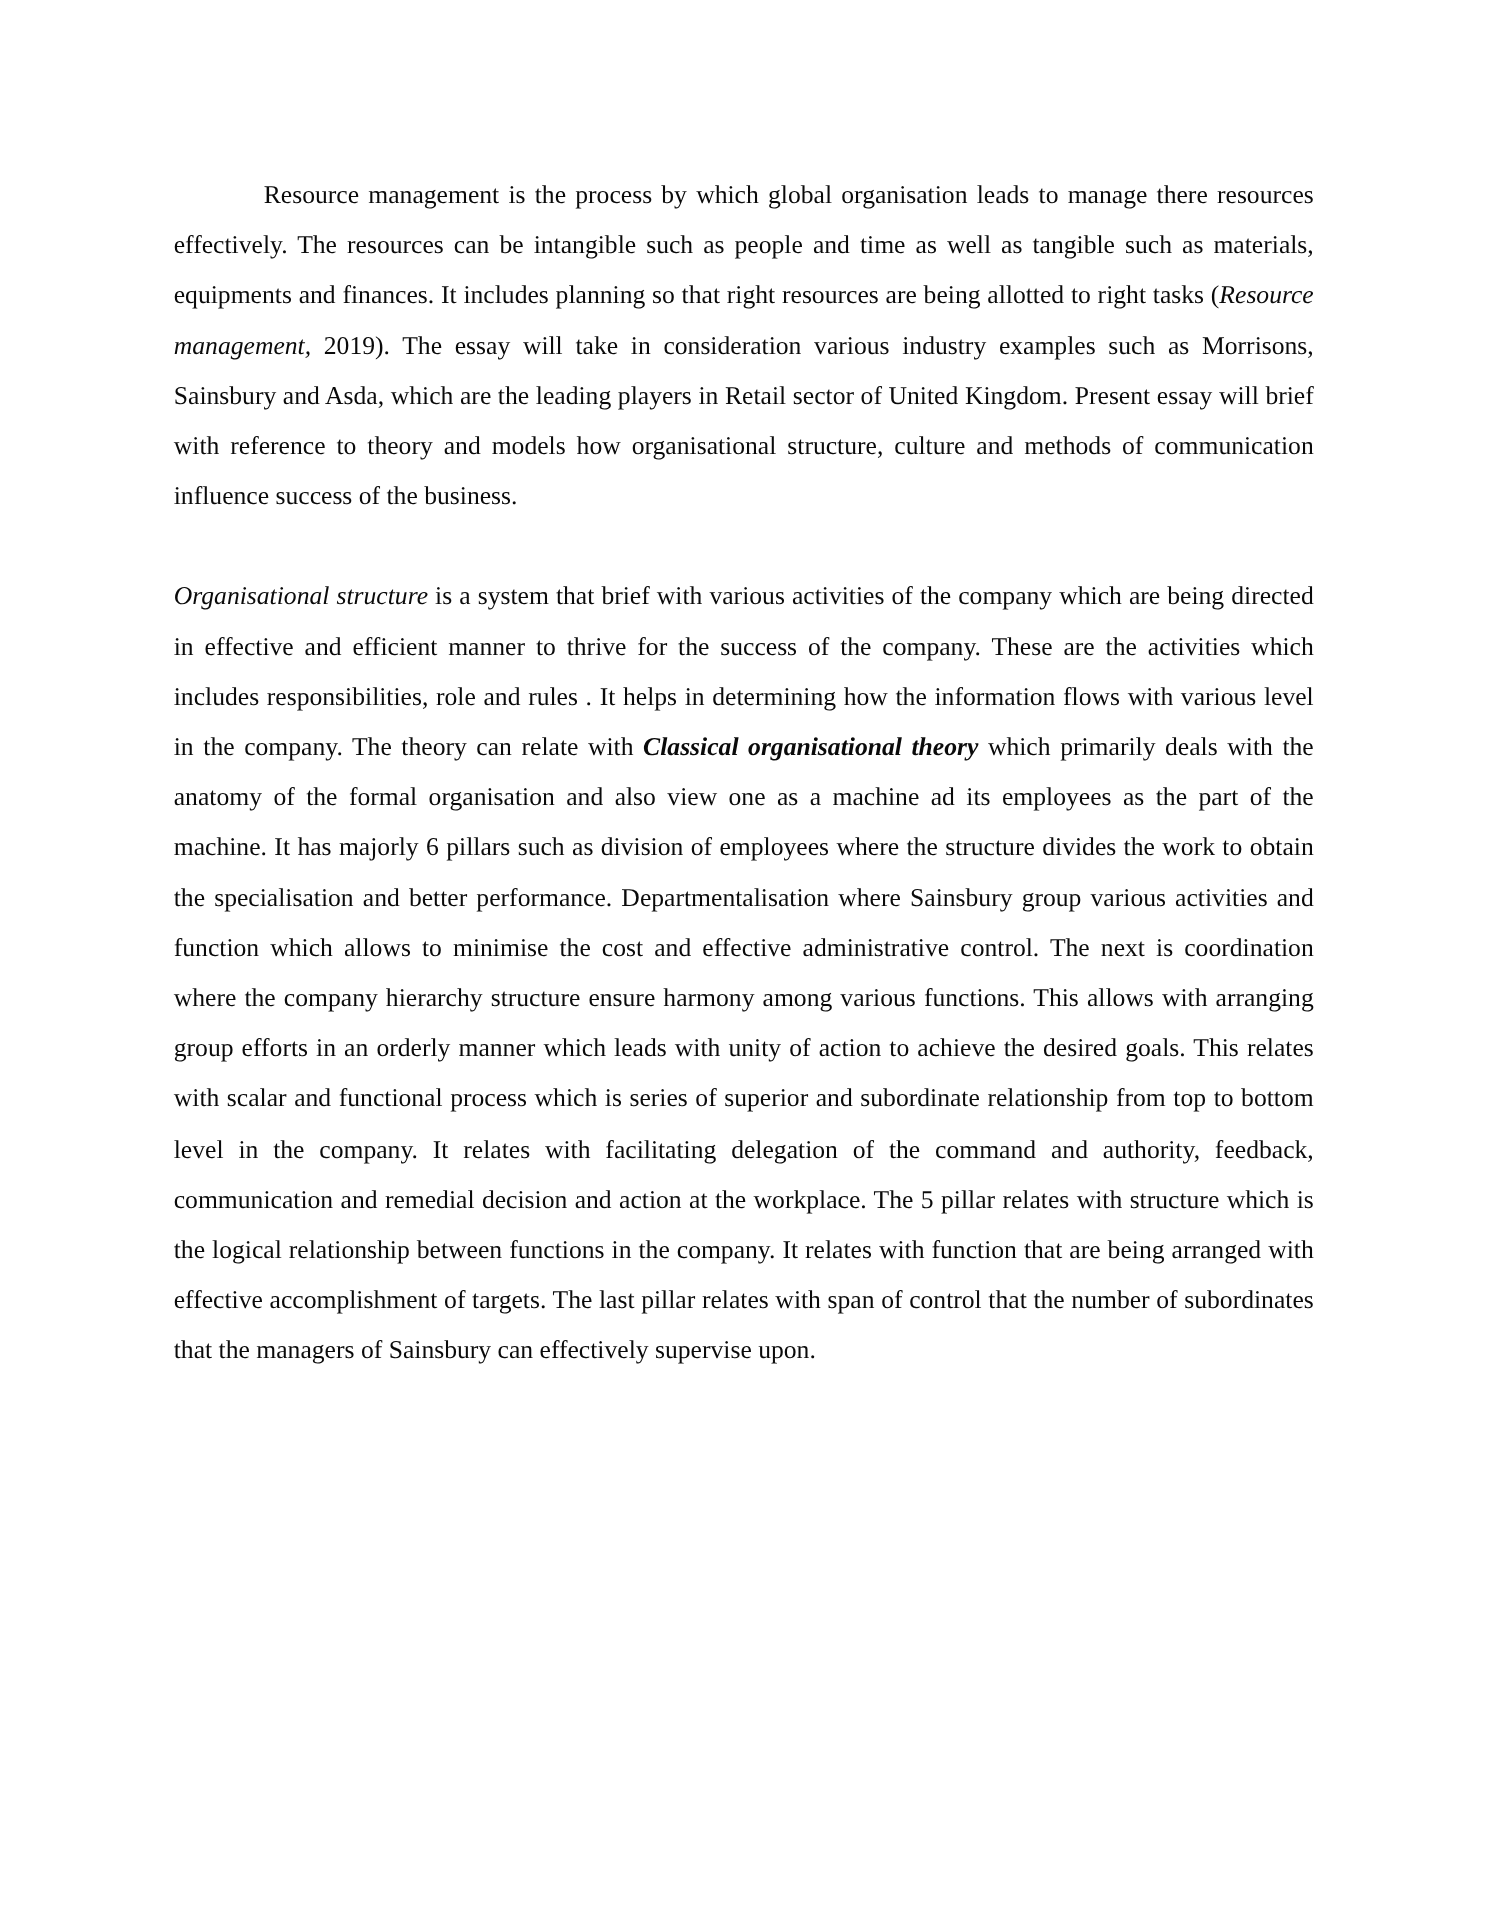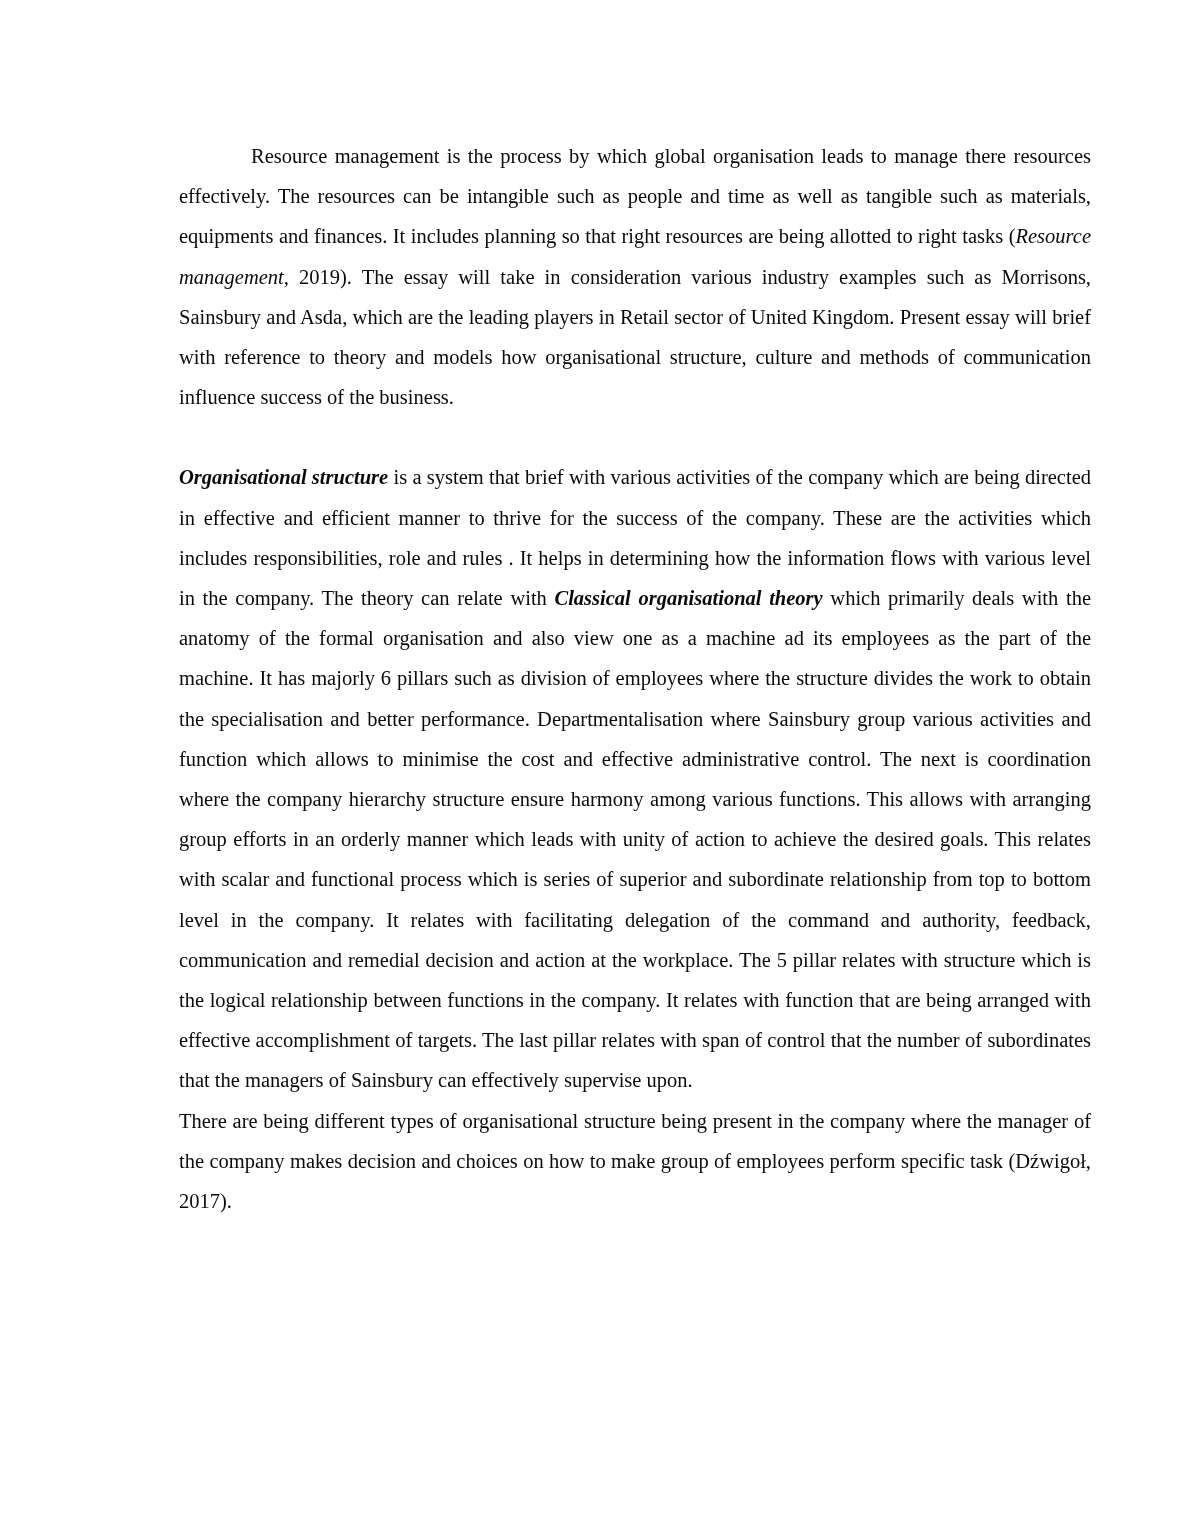--- a/index.html
+++ b/index.html
@@ -13,21 +13,20 @@
     height: 1540px;
     background: #ffffff;
     overflow: hidden;
     box-sizing: border-box;
   }
   .content {
     position: absolute;
     left: 139px;
     top: 136px;
     width: 912px;
-    margin-left: 40px;
   }
   .para {
     font-family: "Liberation Serif", "DejaVu Serif", serif;
     font-size: 20.5px;
     line-height: 40.2px;
     color: #0a0a0a;
     text-align: justify;
     text-justify: inter-word;
     margin: 0;
     -webkit-font-smoothing: antialiased;
@@ -42,38 +41,35 @@
     text-indent: 72px;
   }
   b.bold {
     font-weight: bold;
     font-style: italic;
   }
   i.ital {
     font-style: italic;
   }
   b.bolditalic {
-    font-weight: bold;
+    font-weight: normal;
     font-style: italic;
   }
 </style>
 </head>
 <body>
 
 <div class="page">
   <div class="content">
 
     <p class="para indent-first">
       <span>Resource management is the process by which global organisation  leads to manage there resources effectively. The resources can be intangible such as people and time as well as tangible such as materials, equipments and finances. It includes planning so that right resources are being allotted to right tasks (</span><i class="ital">Resource management,</i><span>  2019).   The essay  will take in consideration various industry examples such as  Morrisons, Sainsbury and Asda,  which are the leading players in Retail sector of United Kingdom. Present essay will brief with reference to theory and models  how organisational  structure, culture and methods of communication influence success of the business.</span>
     </p>
 
     <div class="para-gap"></div>
 
     <p class="para">
       <b class="bolditalic">Organisational structure</b><span> is a system that brief with various activities of the company  which are being directed in effective and efficient manner to thrive for the success of the company.  These are the activities which includes responsibilities, role and rules . It helps in determining how the information flows with various level in the company.  The theory can relate with </span><b class="bold">Classical organisational theory</b><span> which primarily deals with the anatomy of the formal organisation and also view one  as a machine ad its employees as the part of the machine. It has majorly 6 pillars such as division of  employees where the structure divides the work to obtain the specialisation and better performance.  Departmentalisation where Sainsbury group  various activities and function which allows to minimise the cost and effective administrative control. The next is coordination where the company hierarchy structure ensure harmony among various functions. This allows with arranging group efforts in an orderly manner which leads with unity of action to achieve the  desired goals. This relates with scalar and functional process  which is series of superior and subordinate relationship  from top to  bottom level in the company.  It relates with facilitating delegation of the command and  authority, feedback, communication and remedial decision and action at the workplace. The 5 pillar relates with structure which is the logical relationship between functions in the company. It relates with function that are being arranged with effective accomplishment of targets.  The last pillar relates with span of control that the number of subordinates that the managers of Sainsbury can effectively supervise upon.</span>
     </p>
 
-    <p class="para">
-      <span>There are being different types of organisational structure being present in the company where the manager  of the company makes decision and choices on how to make group of employees perform specific task (Dźwigoł, 2017).</span>
-    </p>
 
   </div>
 </div>
 
 </body></html>

